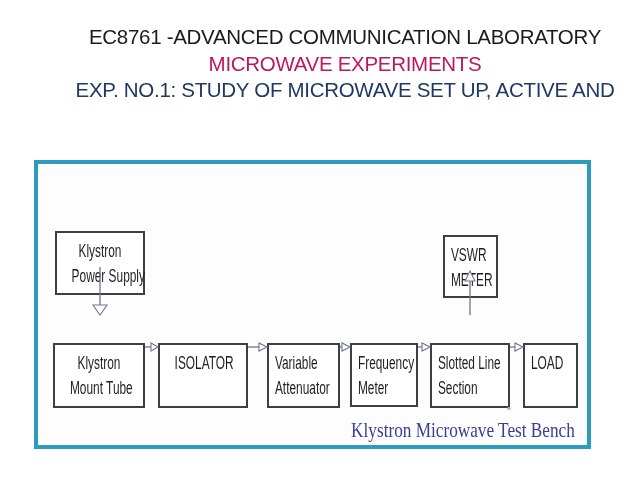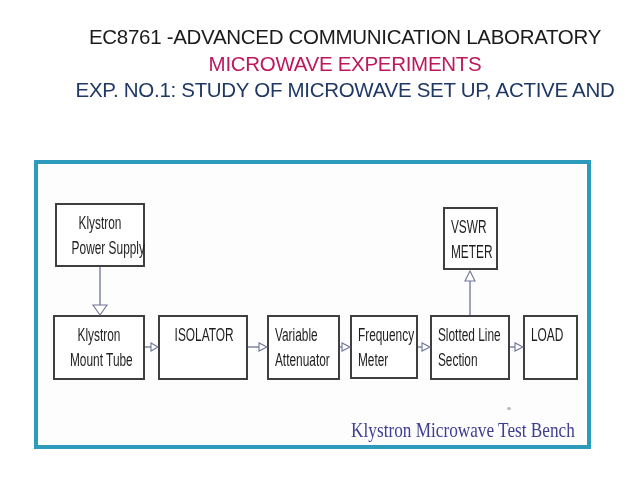--- a/index.html
+++ b/index.html
@@ -13,21 +13,21 @@
   .t-black{color:#1b1b1b;}
   .t-purple{color:#be185d;}
   .t-navy{color:#1f3864;}
 
   
   .panel{position:absolute;left:34px;top:160px;width:557px;height:289px;
          border:4px solid #2d9cbc;background:#fdfdfd;box-sizing:border-box;}
 
   
   .blk{position:absolute;background:#fff;border:2px solid #3f3f3f;
-       box-sizing:border-box;color:#1e1e1e;}
+       box-sizing:border-box;color:#1e1e1e;margin-top:28px;}
   .lbl{padding-top:6px;font-size:18px;line-height:25px;white-space:nowrap;
        transform:scaleX(0.66);}
   .lbl.center{text-align:center;transform-origin:50% 0;}
   .lbl.left{text-align:left;transform-origin:0 0;}
   .lbl div{height:25px;}
 
   #b-power   {left:55px; top:203px;width:90px;height:64px;}
   #b-vswr    {left:443px;top:207px;width:55px;height:63px;}
   #b-mount   {left:53px; top:315px;width:92px;height:65px;}
   #b-isolator{left:158px;top:315px;width:90px;height:65px;}

